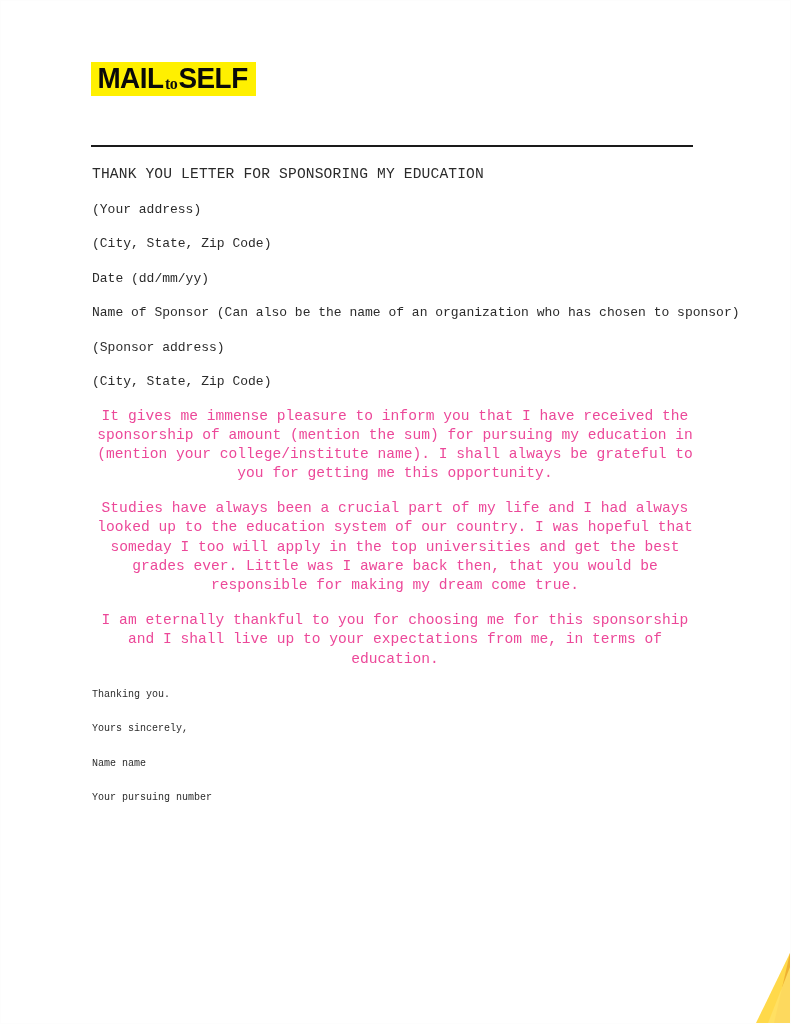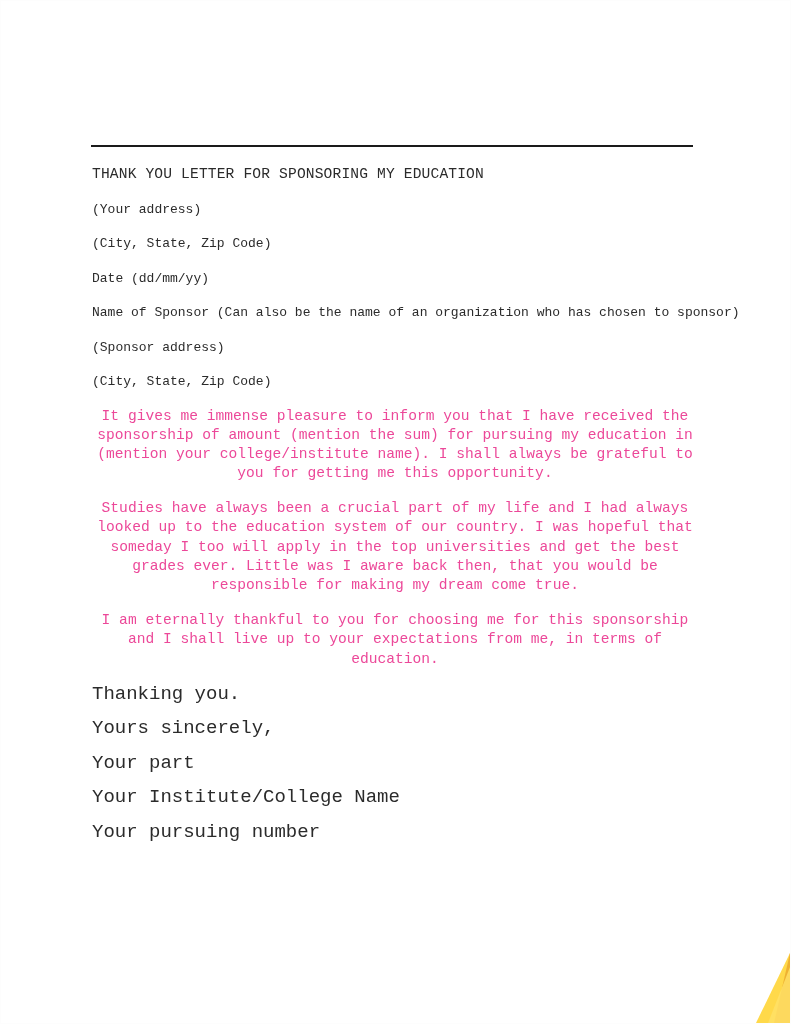--- a/index.html
+++ b/index.html
@@ -98,21 +98,21 @@
     font-size: 14.6px;
     line-height: 19.3px;
     color: #ec4899;
     margin: 0 0 15.5px 0;
     text-align: center;
   }
   .letter .para.wide {
     width: 606px;
   }
   .letter .sig {
-    font-size: 19px;
+    font-size: 10px;
     line-height: 19px;
     color: #2b2b2b;
     margin: 0 0 15.5px 0;
     white-space: nowrap;
   }
 
   
   .corner-wedge {
     position: absolute;
     right: 0;
@@ -120,20 +120,27 @@
     width: 60px;
     height: 70px;
     pointer-events: none;
   }
 </style>
 </head>
 <body>
 
 <div class="page">
 
+  <div class="logo-wrap">
+    <div class="logo-block">
+      <span class="logo-main">MAIL</span>
+        <span class="logo-to">to</span>
+        <span class="logo-main">SELF</span>
+    </div>
+  </div>
 
   <div class="divider"></div>
 
   <div class="letter">
 
     <p class="subject">THANK YOU LETTER FOR SPONSORING MY EDUCATION</p>
 
     <p class="line">(Your address)</p>
 
     <p class="line">(City, State, Zip Code)</p>
@@ -150,23 +157,22 @@
     <p class="para wide">It gives me immense pleasure to inform you that I have received the sponsorship of amount (mention the sum) for pursuing my education in (mention your college/institute name). I shall always be grateful to you for getting me this opportunity.</p>
 
     <p class="para wide">Studies have always been a crucial part of my life and I had always looked up to the education system of our country. I was hopeful that someday I too will apply in the top universities and get the best grades ever. Little was I aware back then, that you would be responsible for making my dream come true.</p>
 
     <p class="para wide">I am eternally thankful to you for choosing me for this sponsorship and I shall live up to your expectations from me, in terms of education.</p>
 
     <p class="sig">Thanking you.</p>
 
     <p class="sig">Yours sincerely,</p>
 
-    <p class="sig">Your part</p>
+    <p class="sig">Name name</p>
 
-    <p class="sig">Your Institute/College Name</p>
 
     <p class="sig">Your pursuing number</p>
 
   </div>
 
   <svg class="corner-wedge" viewBox="0 0 60 70">
     <polygon points="60,0 60,70 26,70" fill="#ffd94a"></polygon>
     <polygon points="60,0 60,70 44,70" fill="#e8a32a" opacity="0.75"></polygon>
     <polygon points="60,14 60,70 38,70" fill="#ffe066" opacity="0.85"></polygon>
   </svg>

